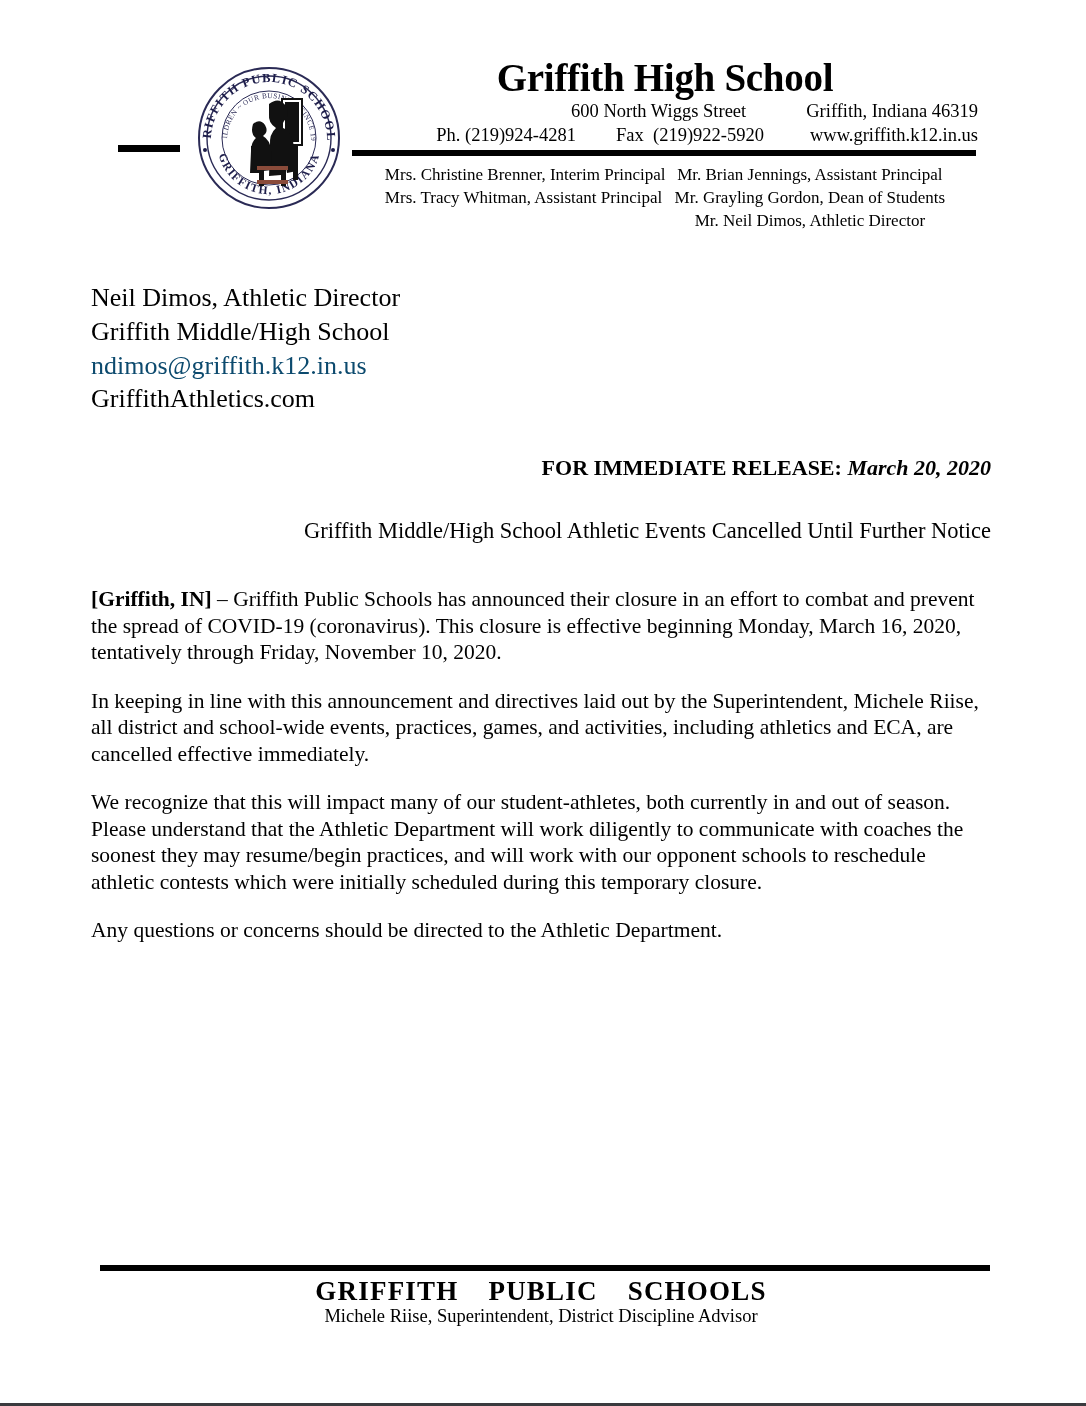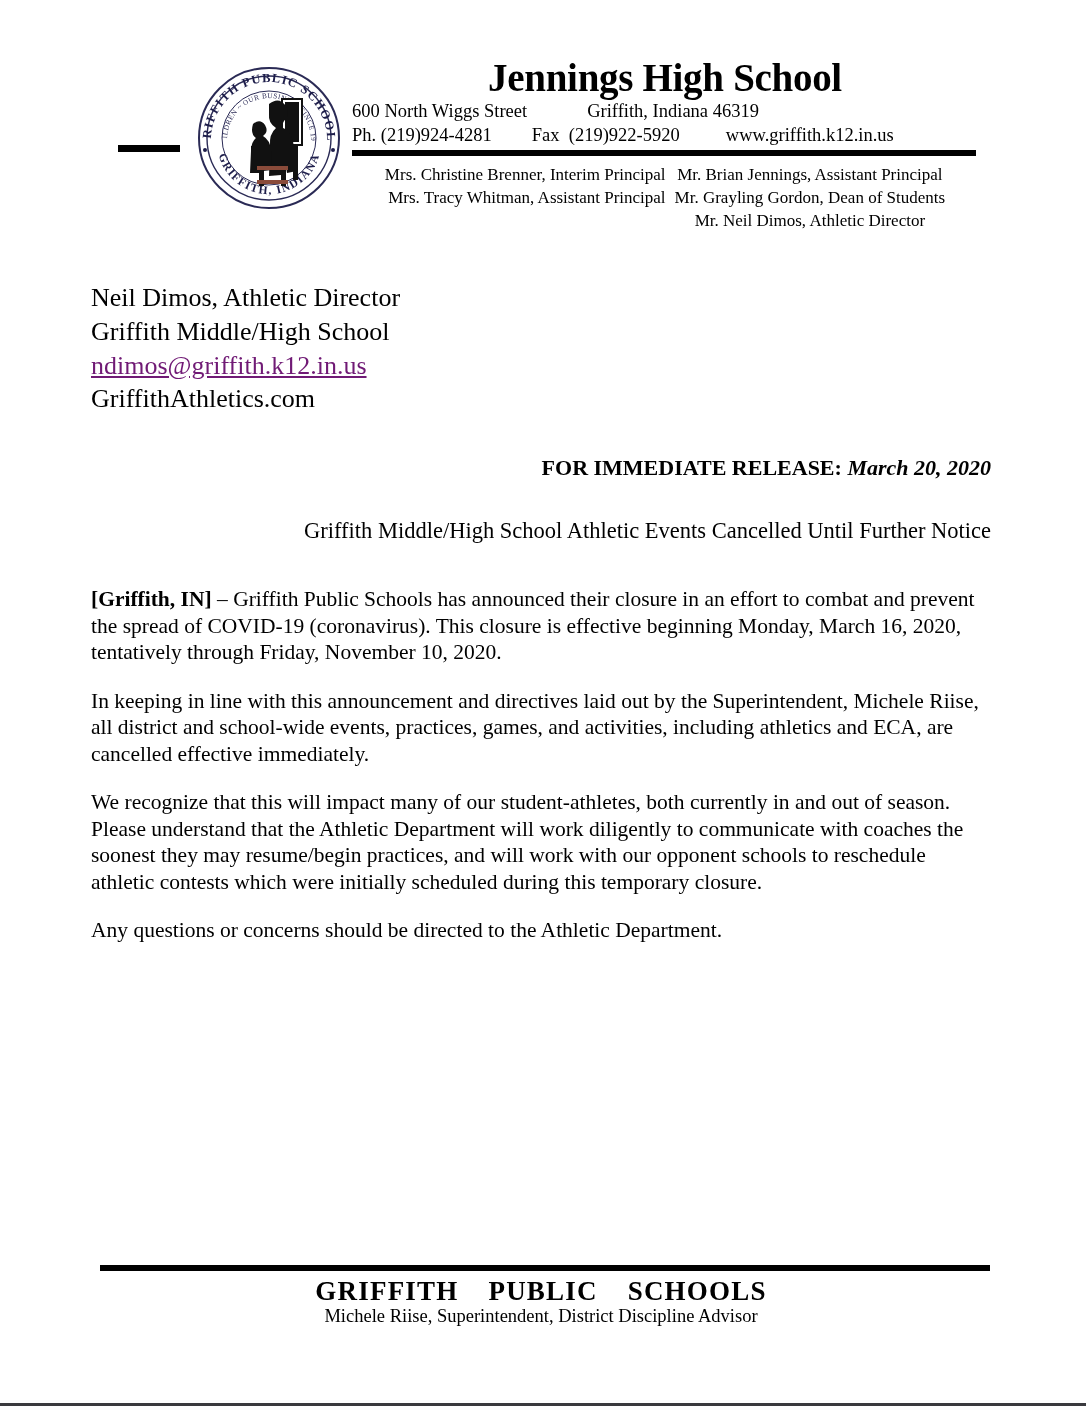--- a/index.html
+++ b/index.html
@@ -56,21 +56,21 @@
   }
   .school-name {
     font-size: 39px;
     font-weight: bold;
     text-align: center;
     line-height: 1.05;
     letter-spacing: -0.3px;
   }
   .addr-line {
     font-size: 18.5px;
-    text-align: left;
+    text-align: right;
     line-height: 1.32;
     white-space: pre;
   }
   .addr-line .sp-a { display: inline-block; width: 60px; }
   .addr-line .sp-b { display: inline-block; width: 40px; }
   .addr-line .sp-c { display: inline-block; width: 46px; }
   .lh-rule {
     position: absolute;
     left: 352px;
     top: 150px;
@@ -85,34 +85,33 @@
     top: 163px;
     width: 626px;
     display: flex;
     justify-content: center;
   }
   .admin-col {
     font-size: 17px;
     line-height: 1.36;
     white-space: nowrap;
   }
-  .admin-col.left { text-align: right; padding-right: 9px; }
+  .admin-col.left { text-align: left; padding-right: 9px; }
   .admin-col.right { text-align: center; }
 
   
   .sender {
     position: absolute;
     left: 91px;
     top: 281px;
     font-size: 26px;
     line-height: 1.30;
   }
   .sender .email {
-    color: #701a75;
-    text-decoration: underline;
+    color: #0c4a6e;
   }
 
   
   .release-line {
     position: absolute;
     left: 91px;
     top: 455px;
     width: 900px;
     text-align: right;
     font-size: 22px;
@@ -219,21 +218,21 @@
           <rect x="66" y="88" width="5" height="36"></rect>
           <rect x="88" y="88" width="5" height="36"></rect>
           <rect x="64" y="104" width="31" height="4" fill="#8a4b3a"></rect>
           <rect x="64" y="118" width="31" height="4" fill="#8a4b3a"></rect>
           <rect x="100" y="84" width="5" height="34"></rect>
         </g>
       </svg>
     </div>
 
     <div class="lh-text">
-      <div class="school-name">Jennings High School</div>
+      <div class="school-name">Griffith High School</div>
       <div class="addr-line"><span>600 North Wiggs Street</span><span class="sp-a"></span><span>Griffith, Indiana 46319</span></div>
       <div class="addr-line"><span>Ph. (219)924-4281</span><span class="sp-b"></span><span>Fax  (219)922-5920</span><span class="sp-c"></span><span>www.griffith.k12.in.us</span></div>
     </div>
 
     <div class="lh-rule"></div>
 
     <div class="admins">
       <div class="admin-col left">
         <div>Mrs. Christine Brenner, Interim Principal</div>
         <div>Mrs. Tracy Whitman, Assistant Principal</div>

